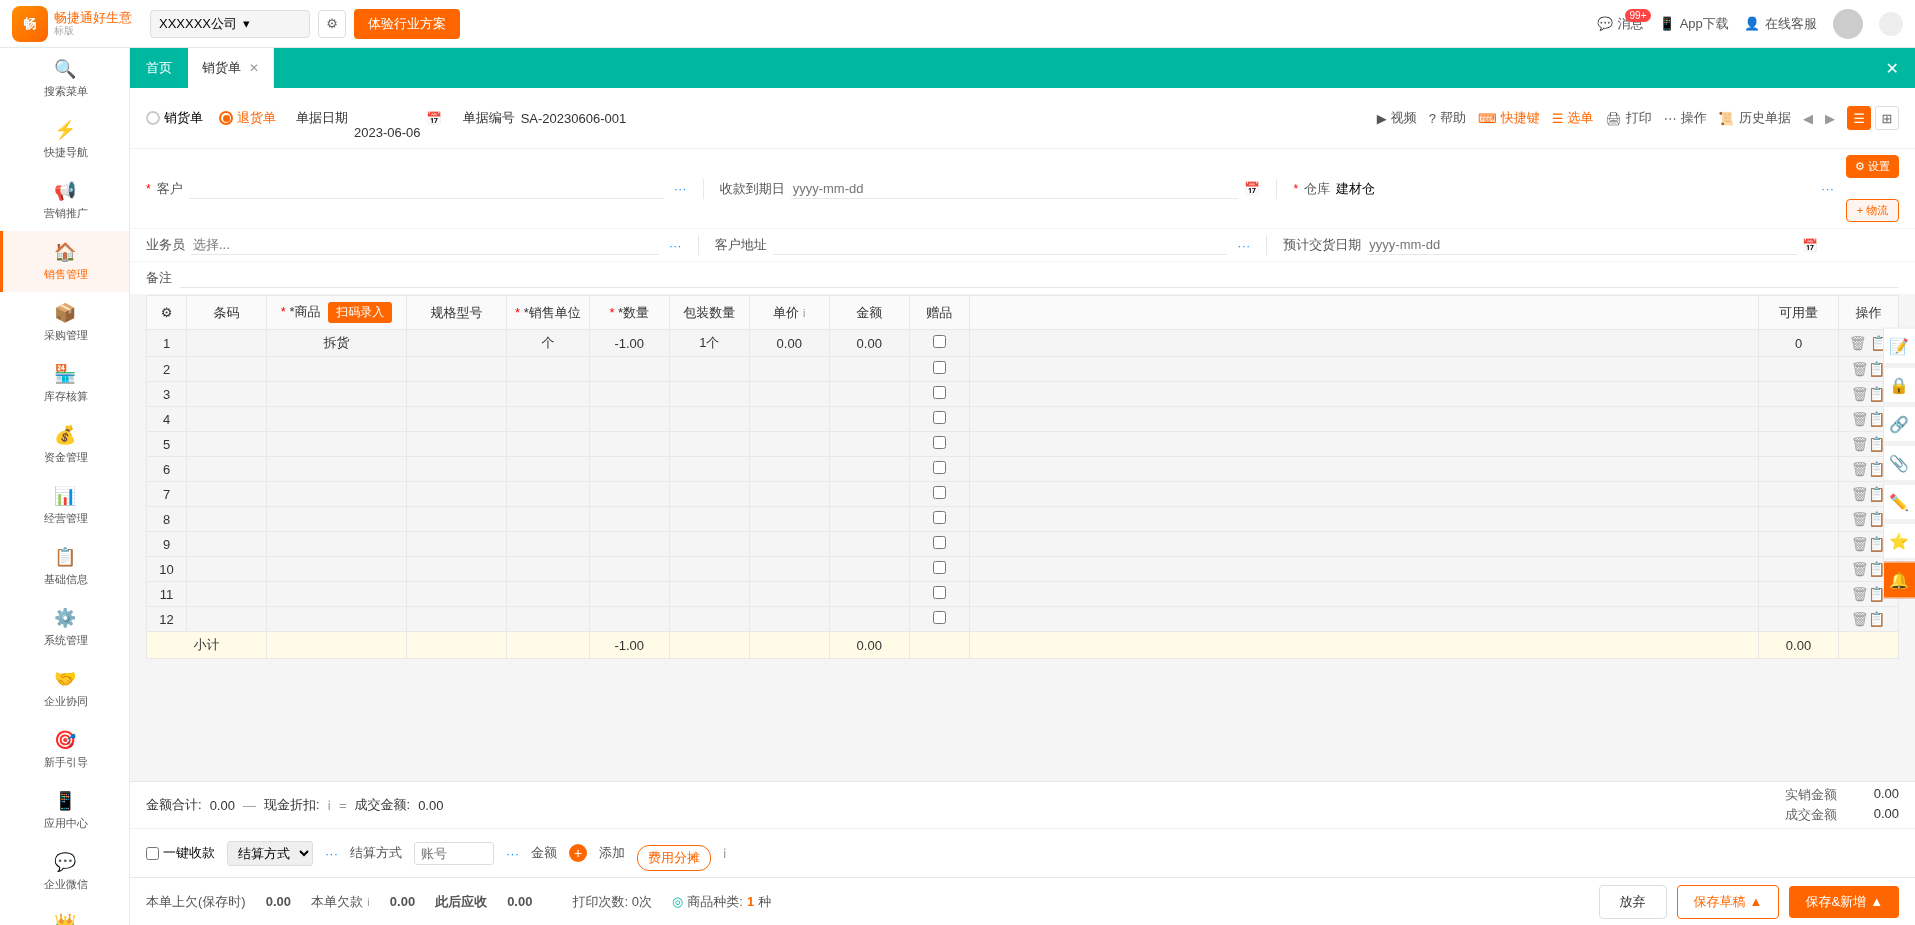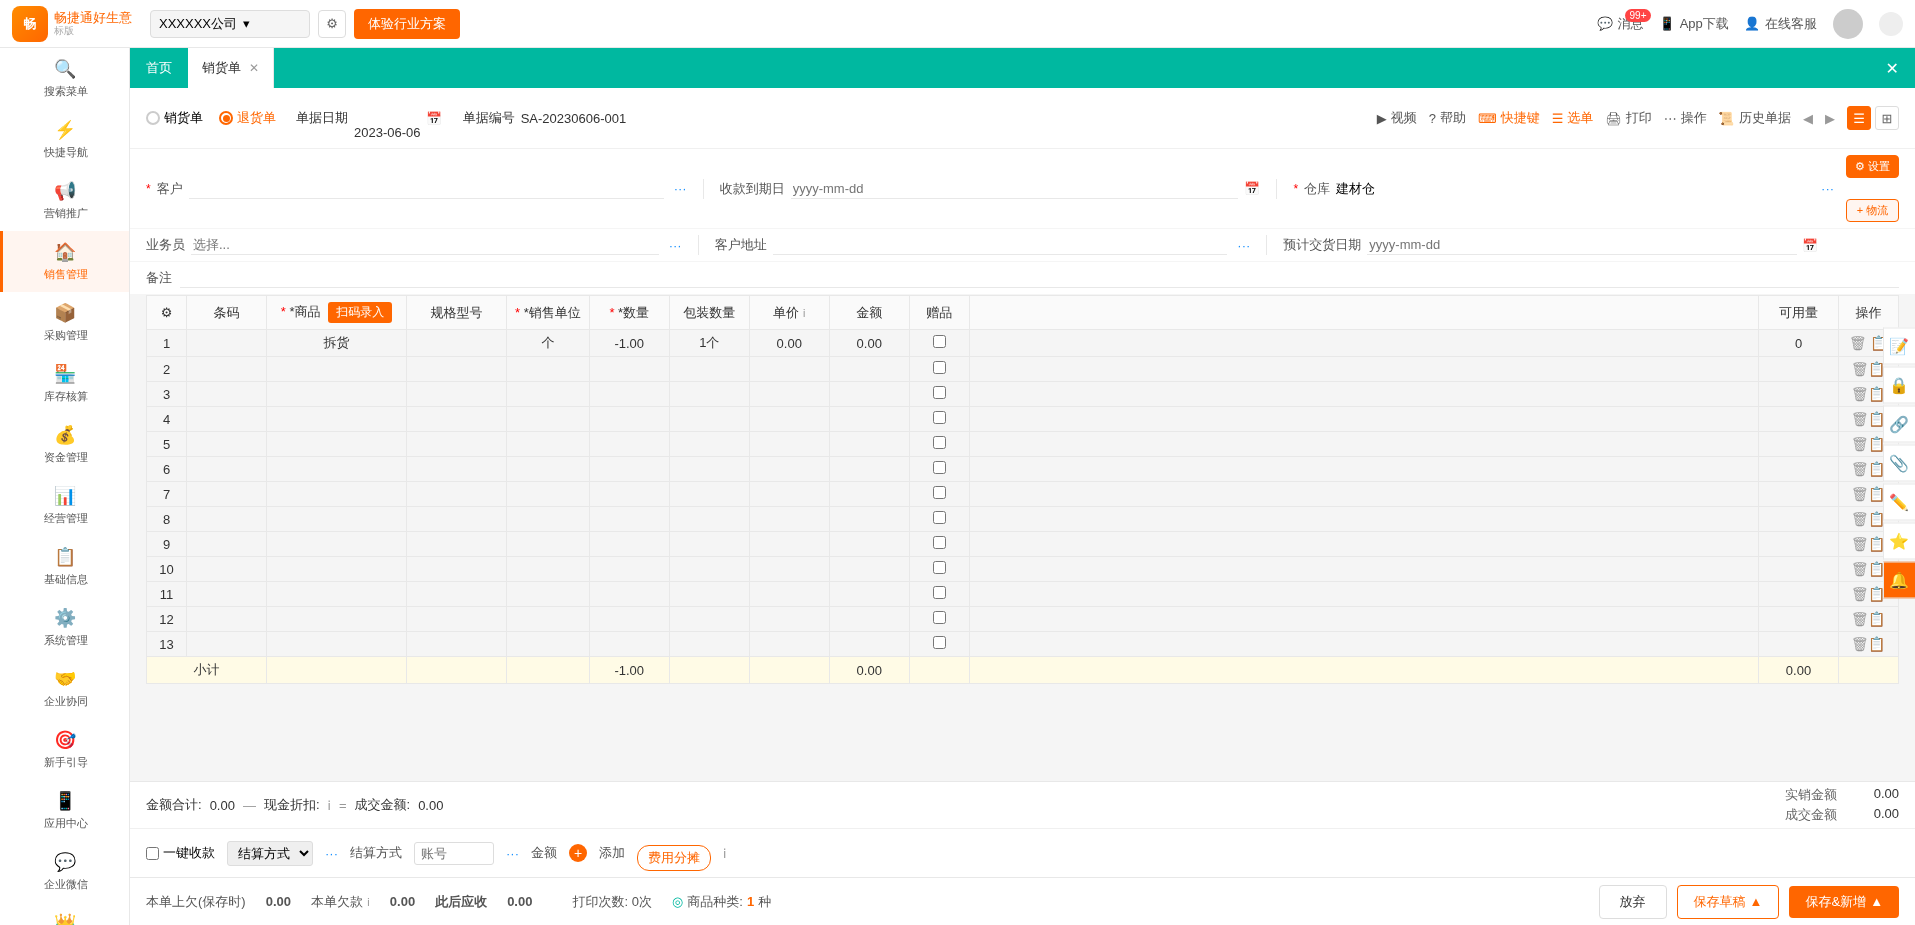--- a/index.html
+++ b/index.html
@@ -562,35 +562,20 @@
               <td></td>
               <td></td>
               <td></td>
               <td><input type="checkbox" style=""></td>
               <td></td>
               <td></td>
               <td><button class="table-action-btn">🗑</button><button class="table-action-btn">📋</button></td>
             </tr>
           <tr>
               <td>12</td>
-              <td></td>
-              <td></td>
-              <td></td>
-              <td></td>
-              <td></td>
-              <td></td>
-              <td></td>
-              <td></td>
-              <td><input type="checkbox" style=""></td>
-              <td></td>
-              <td></td>
-              <td><button class="table-action-btn">🗑</button><button class="table-action-btn">📋</button></td>
-            </tr>
-          <tr>
-              <td>13</td>
               <td></td>
               <td></td>
               <td></td>
               <td></td>
               <td></td>
               <td></td>
               <td></td>
               <td></td>
               <td><input type="checkbox" style=""></td>
               <td></td>

